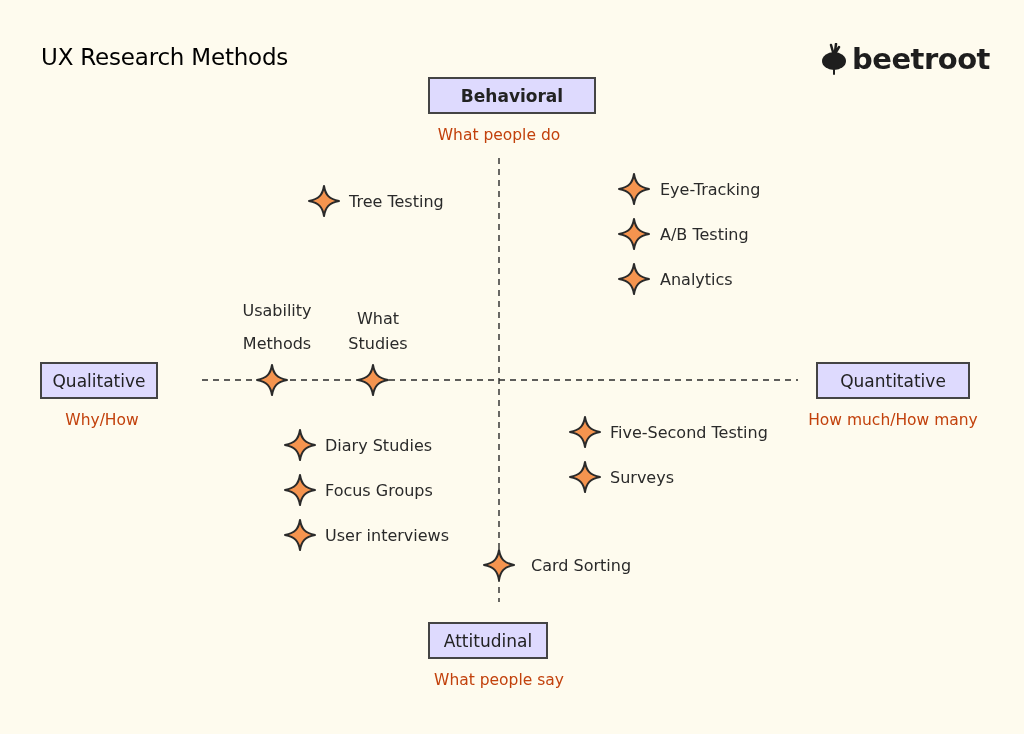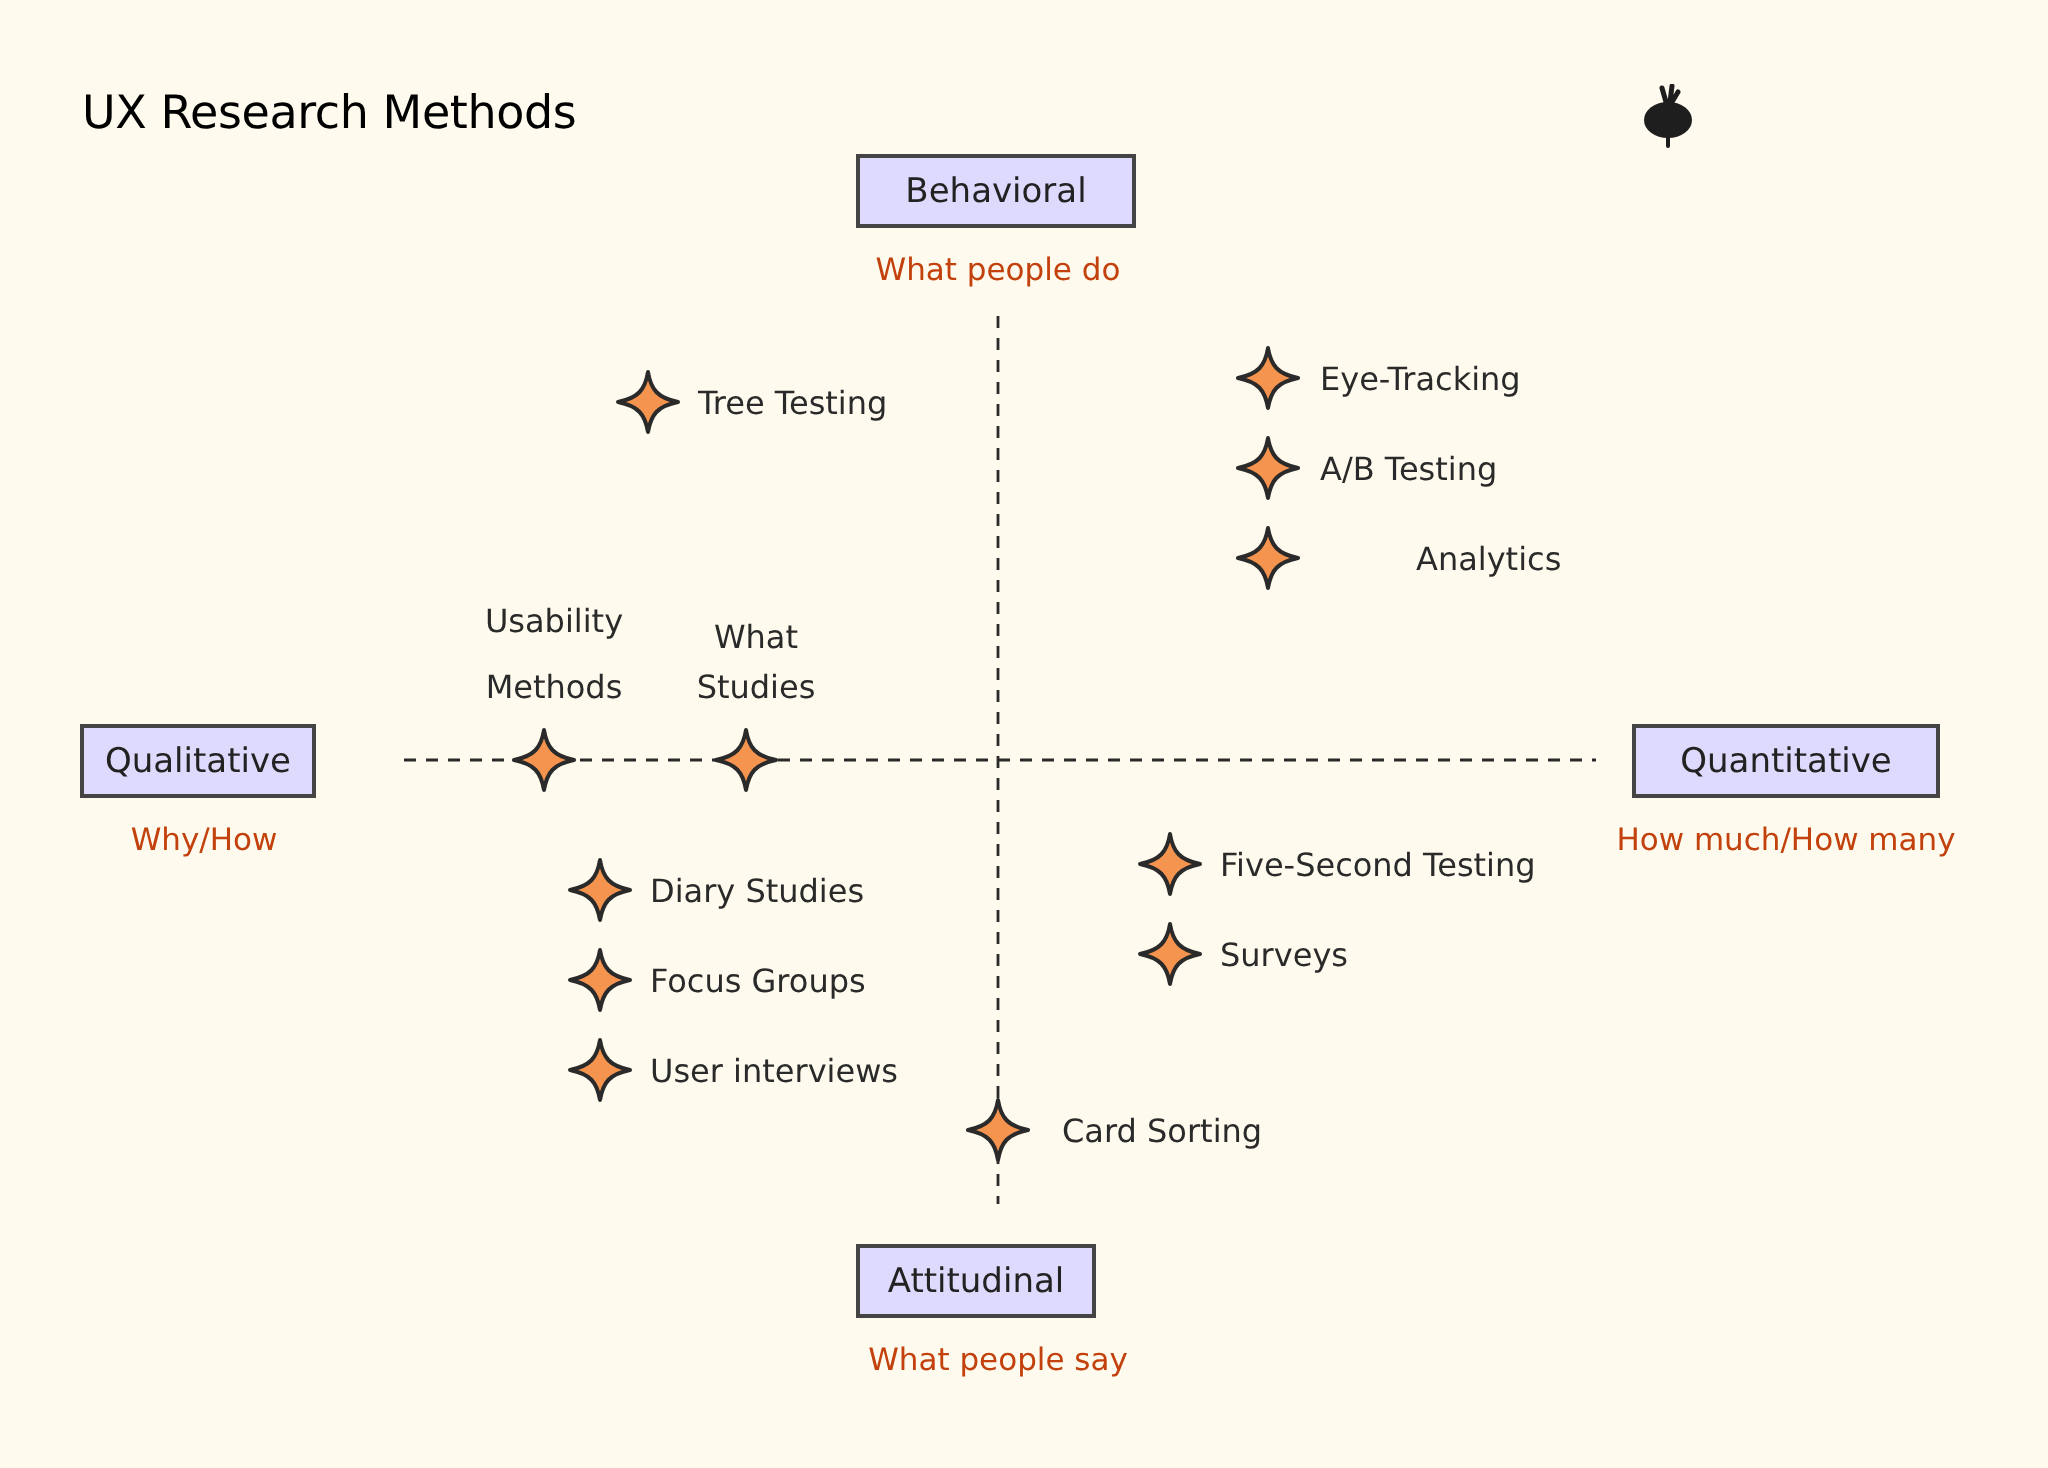--- a/index.html
+++ b/index.html
@@ -34,23 +34,24 @@
 </svg>
 
 <div class="abs title">UX Research Methods</div>
 
 <div class="abs logo">
   <svg width="28" height="32" viewBox="0 0 28 32">
     <path d="M11 2 L13 9 M16 1 L15 9 M19 4 L16 9" stroke="#1e1e1e" stroke-width="2.5" stroke-linecap="round" fill="none"></path>
     <ellipse cx="14" cy="18" rx="12" ry="9" fill="#1e1e1e"></ellipse>
     <path d="M14 26 L14 31" stroke="#1e1e1e" stroke-width="2" stroke-linecap="round"></path>
   </svg>
+  <span class="logo-text">beetroot</span>
 </div>
 
-<div class="abs axis-box" style="left:428px;top:77px;width:140px;">Behavioral</div>
+<div class="abs axis-box" style="left:428px;top:77px;width:168px;font-weight:bold;">Behavioral</div>
 <div class="abs sub" style="left:420px;top:126px;width:158px;">What people do</div>
 
 <div class="abs axis-box" style="left:428px;top:622px;width:120px;text-align:center;">Attitudinal</div>
 <div class="abs sub" style="left:410px;top:671px;width:178px;">What people say</div>
 
 <div class="abs axis-box" style="left:40px;top:362px;width:118px;">Qualitative</div>
 <div class="abs sub" style="left:40px;top:411px;width:124px;">Why/How</div>
 
 <div class="abs axis-box" style="left:816px;top:362px;width:154px;">Quantitative</div>
 <div class="abs sub" style="left:796px;top:411px;width:194px;">How much/How many</div>
@@ -74,21 +75,21 @@
 <div class="abs label" style="left:660px;top:180px;">Eye-Tracking</div>
 
 <svg class="abs star" style="left:617px;top:217px;">
     <use href="#star4"></use>
   </svg>
 <div class="abs label" style="left:660px;top:225px;">A/B Testing</div>
 
 <svg class="abs star" style="left:617px;top:262px;">
     <use href="#star4"></use>
   </svg>
-<div class="abs label" style="left:660px;top:270px;margin-left:48px;">Analytics</div>
+<div class="abs label" style="left:660px;top:270px;">Analytics</div>
 
 <div class="abs label" style="left:232px;top:301px;width:90px;text-align:center;">Usability</div>
 <div class="abs label" style="left:232px;top:334px;width:90px;text-align:center;">Methods</div>
 <svg class="abs star" style="left:255px;top:363px;">
     <use href="#star4"></use>
   </svg>
 
 <div class="abs label" style="left:338px;top:309px;width:80px;text-align:center;">What</div>
 <div class="abs label" style="left:338px;top:334px;width:80px;text-align:center;">Studies</div>
 <svg class="abs star" style="left:356px;top:363px;">

